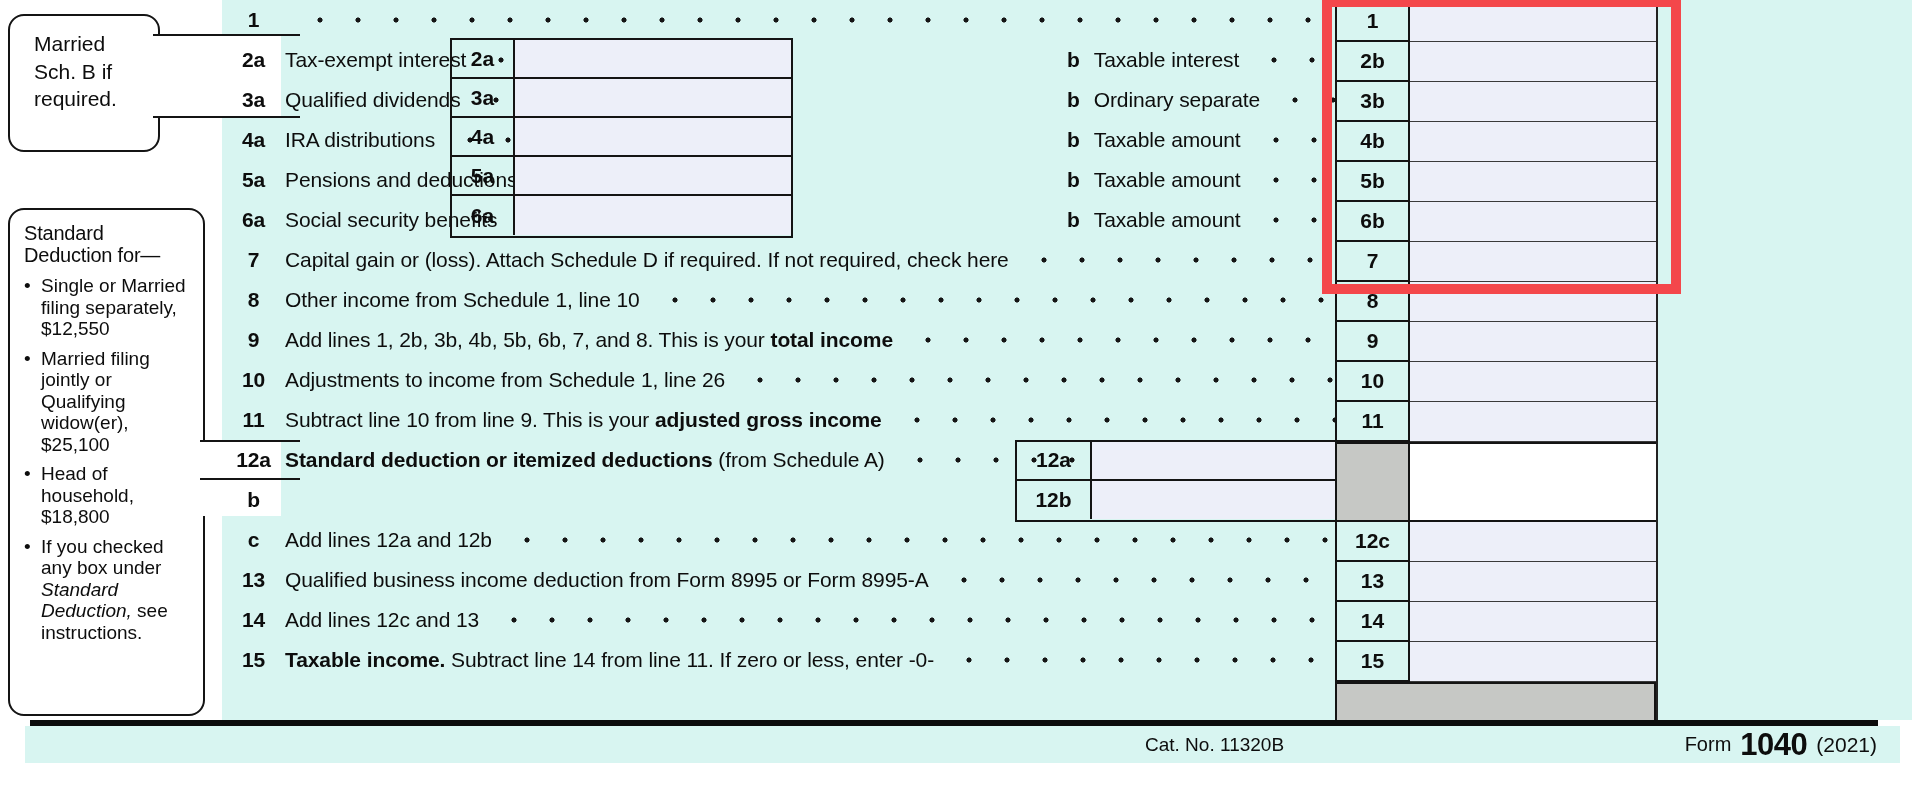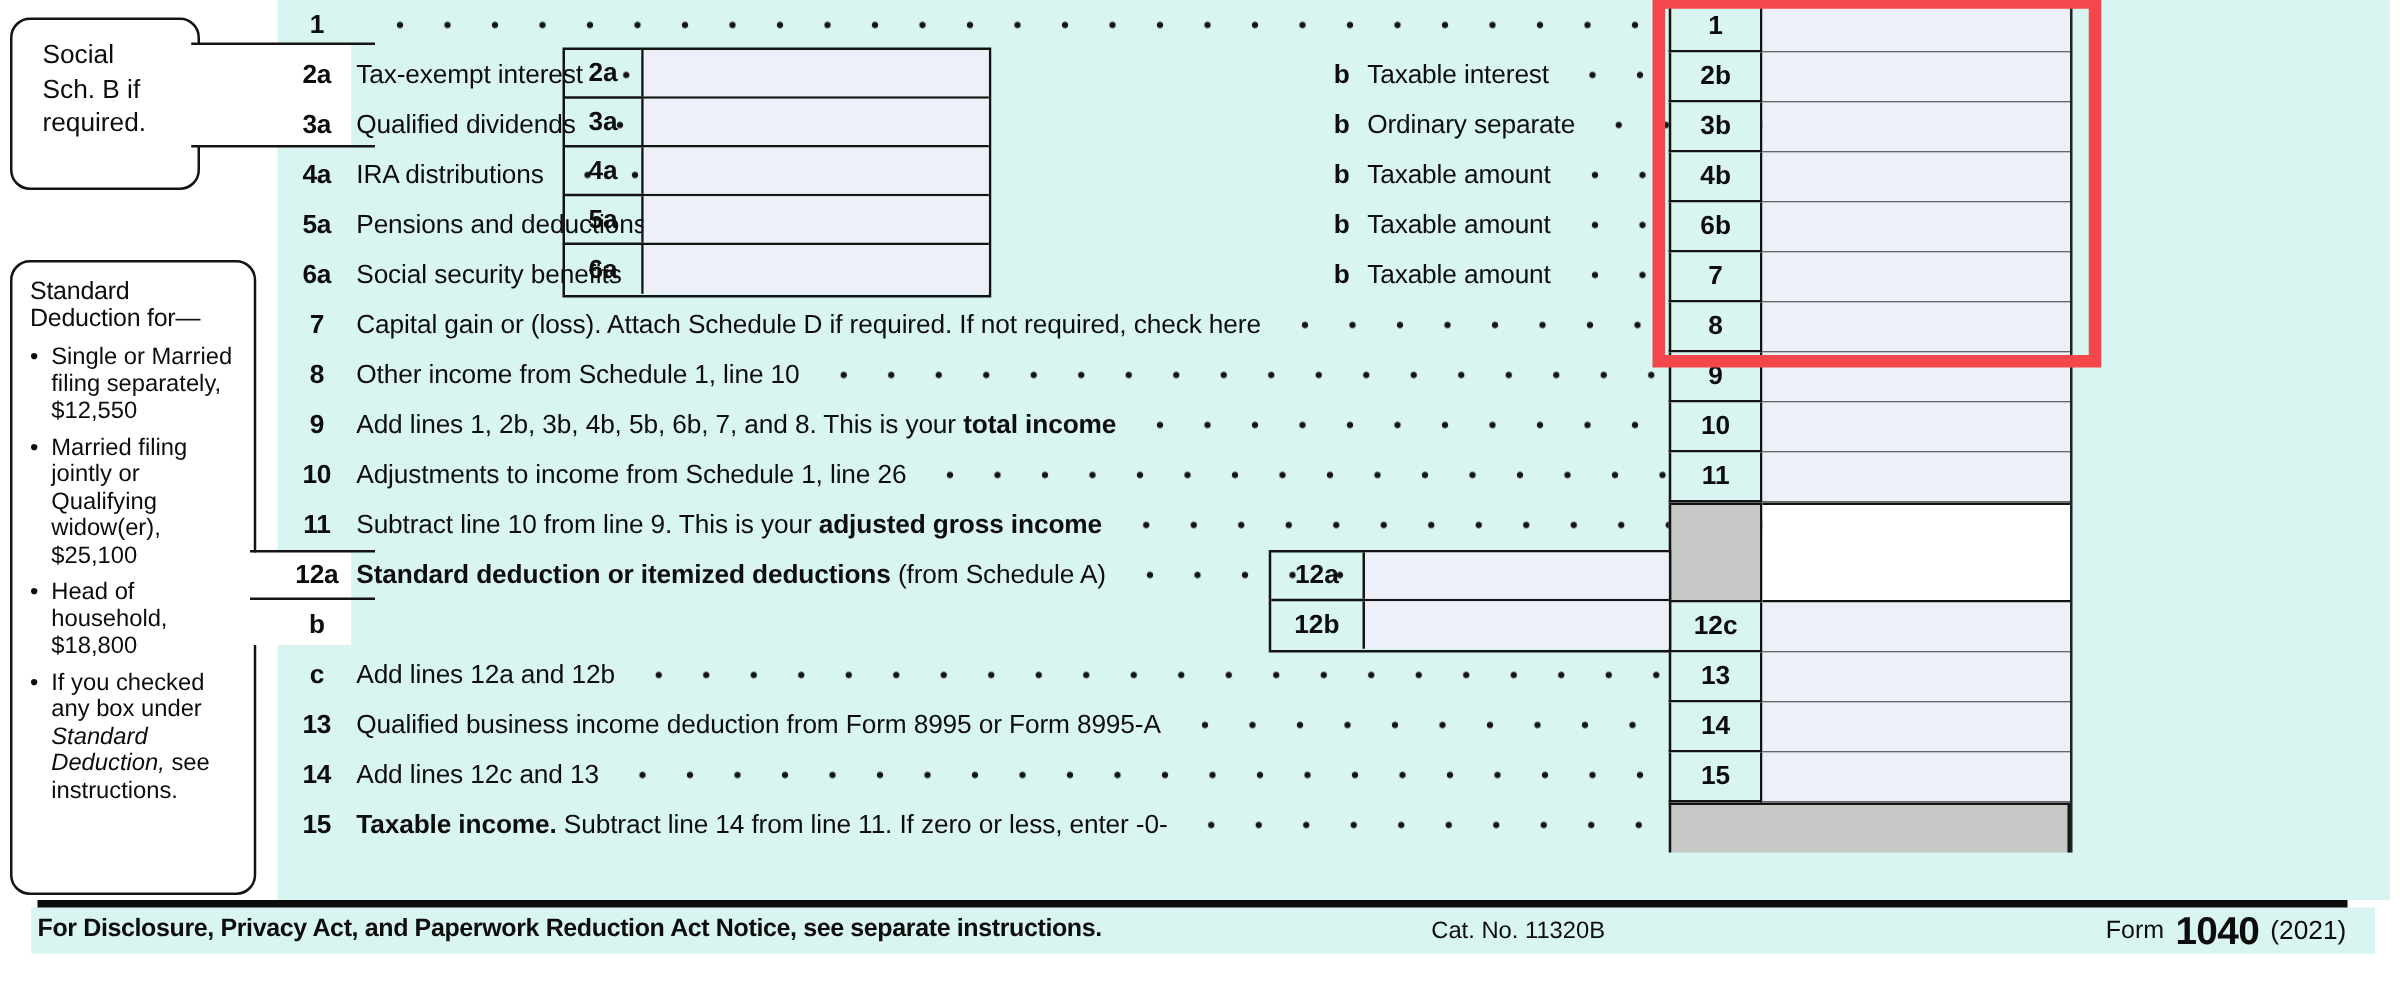--- a/index.html
+++ b/index.html
@@ -85,21 +85,21 @@
   .fy{font-size:21px;}
 </style>
 </head>
 <body>
 
 <div class="page">
 
   <div class="form-bg"></div>
 
   <div class="note-box note-box1">
-    <div>Social</div>
+    <div>Married</div>
     <div>Sch. B if</div>
     <div>required.</div>
   </div>
   <div class="tab-fill" style="left:153px;top:36px;width:128px;height:80px;"></div>
   <div class="tab-line" style="left:153px;top:33.5px;width:147px;"></div>
   <div class="tab-line" style="left:153px;top:115.5px;width:147px;"></div>
 
   <div class="note-box note-box2">
     <div class="sd-title">Standard Deduction for—</div>
     <ul class="sd-bullets">
@@ -307,20 +307,24 @@
       </div>
       <div class="rcell">
         <div class="rnum">3b</div>
         <div class="ramt"></div>
       </div>
       <div class="rcell">
         <div class="rnum">4b</div>
         <div class="ramt"></div>
       </div>
       <div class="rcell">
+        <div class="rnum">5b</div>
+        <div class="ramt"></div>
+      </div>
+      <div class="rcell">
         <div class="rnum">6b</div>
         <div class="ramt"></div>
       </div>
       <div class="rcell">
         <div class="rnum">7</div>
         <div class="ramt"></div>
       </div>
       <div class="rcell">
         <div class="rnum">8</div>
         <div class="ramt"></div>
@@ -356,21 +360,20 @@
       <div class="rcell">
         <div class="rnum">15</div>
         <div class="ramt"></div>
       </div>
       <div class="gray-bar"></div>
       <div class="red-box"></div>
     </div>
 
   <div class="thick-line"></div>
   <div class="footer-band">
-    <div class="footer-notice">For Disclosure, Privacy Act, and Paperwork Reduction Act Notice, see separate instructions.</div>
     <div class="footer-cat">Cat. No. 11320B</div>
     <div class="footer-sig">
       <span class="fw">Form</span>
       <span class="fn">1040</span>
       <span class="fy">(2021)</span>
     </div>
   </div>
 
 </div>
 

